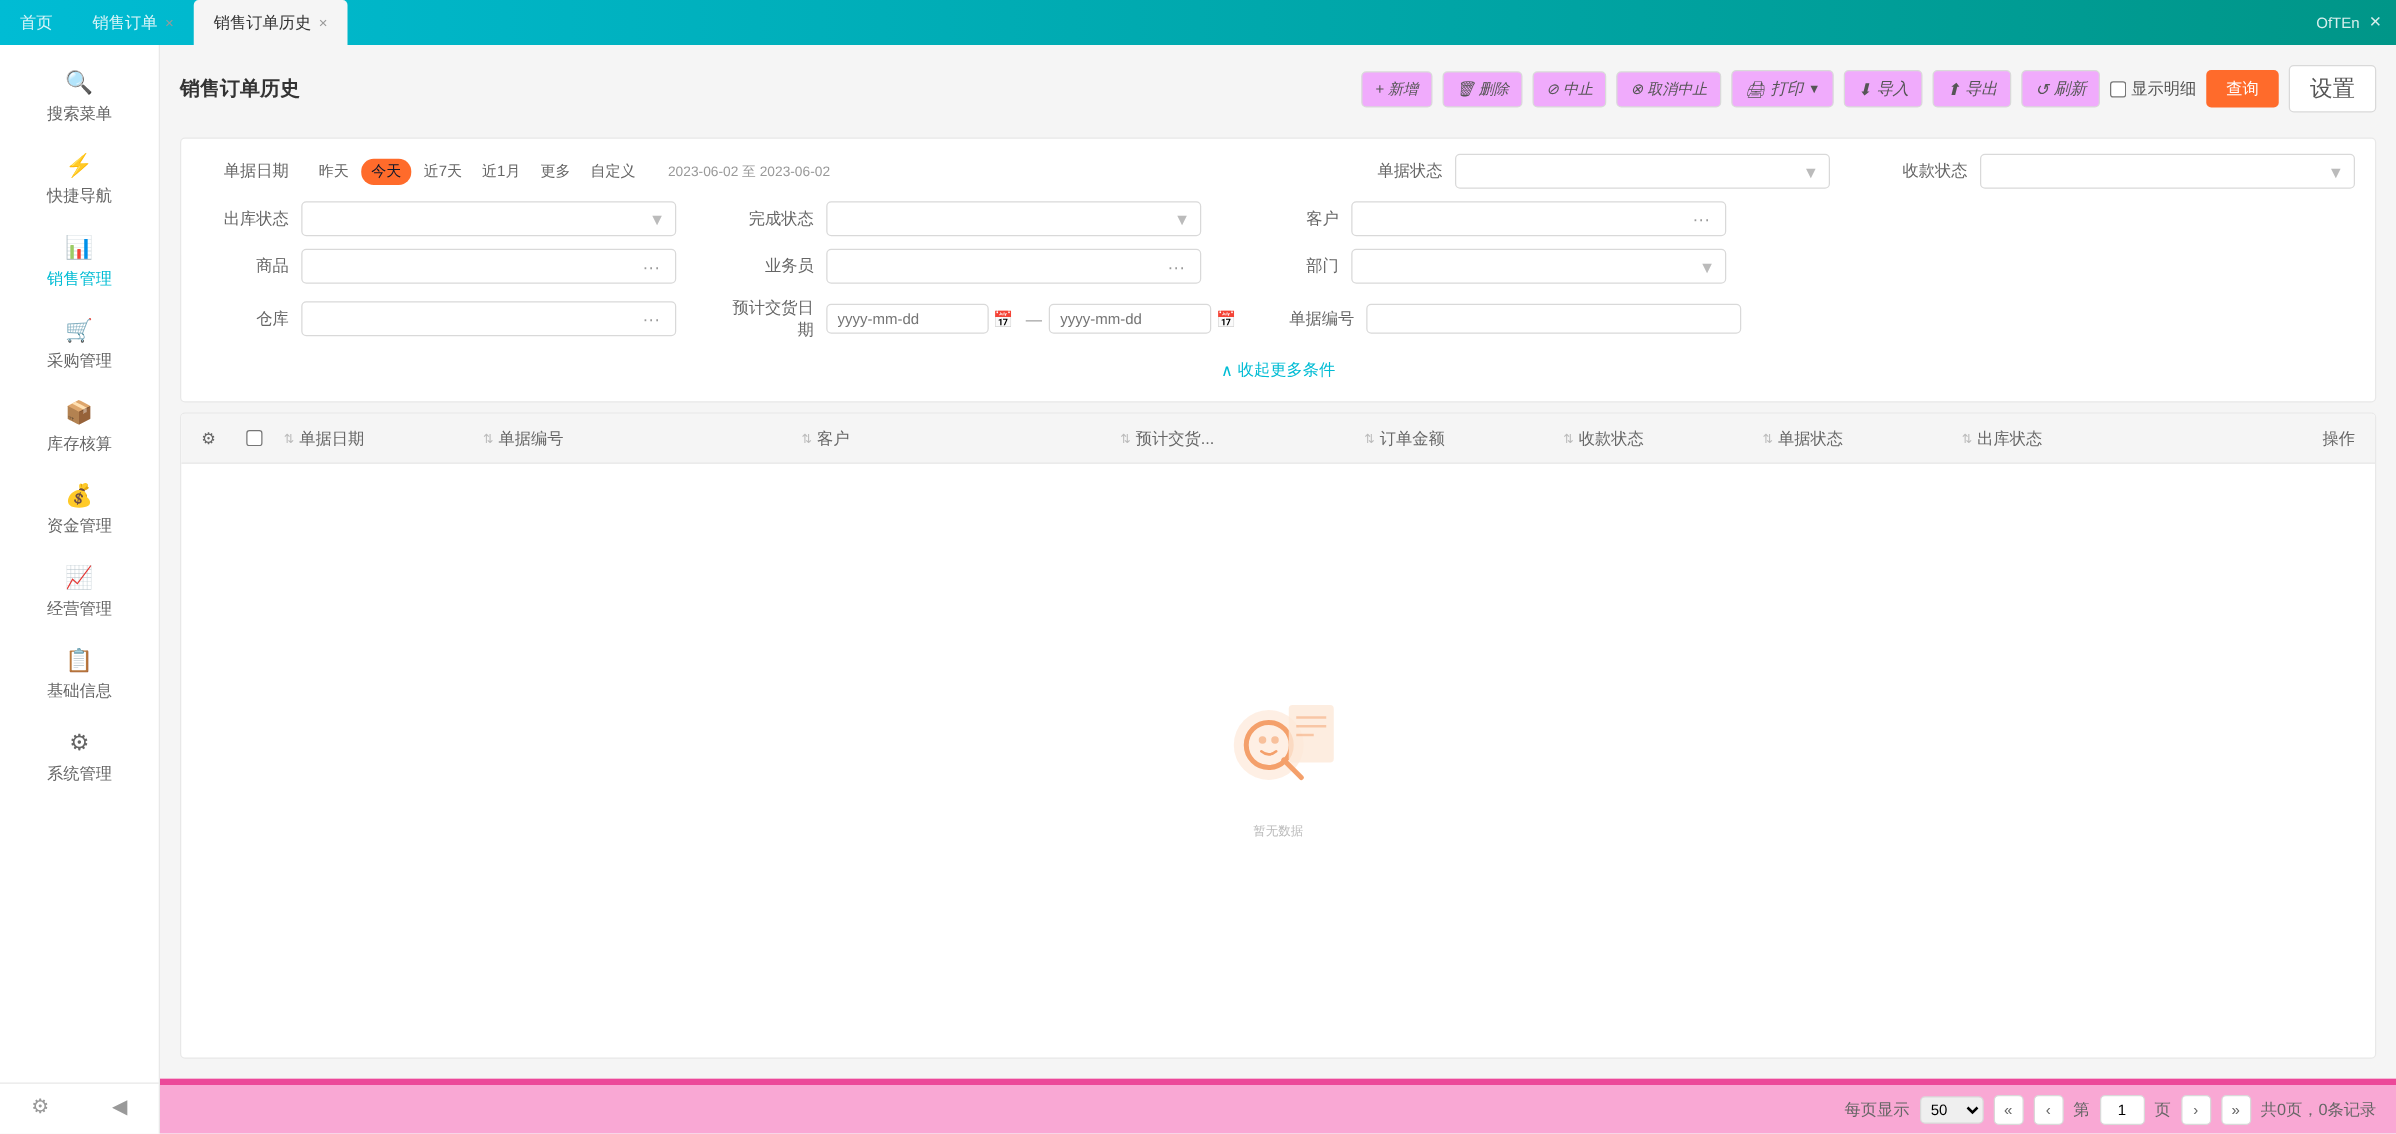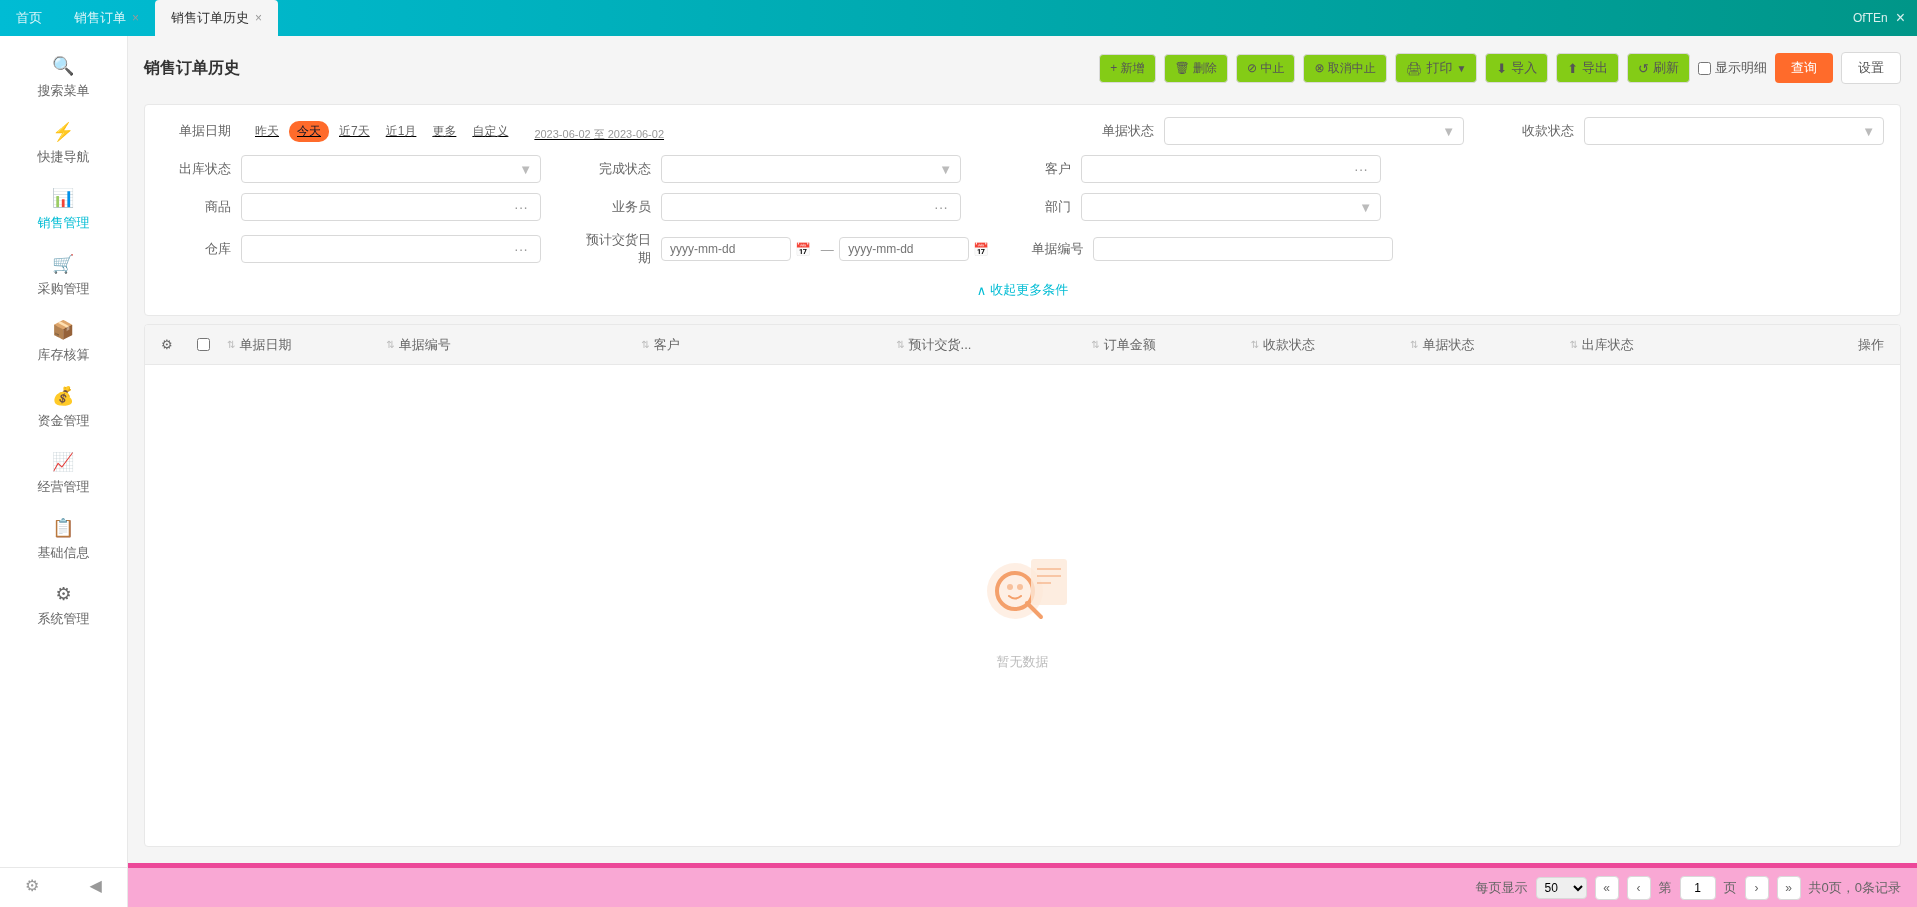--- a/index.html
+++ b/index.html
@@ -132,43 +132,44 @@
       gap: 8px;
       margin-bottom: 8px;
     }
     .btn {
       display: flex;
       align-items: center;
       gap: 4px;
       padding: 5px 10px;
       border: 1px solid #d9d9d9;
       border-radius: 4px;
-      background: #84cc16;
+      background: #f0abfc;
       cursor: pointer;
       font-size: 12px;
       color: #555;
       white-space: nowrap;
+      font-style: italic;
     }
     .btn-primary {
       background: #ff6b2b;
       color: #fff;
       border: none;
       padding: 6px 16px;
       border-radius: 4px;
       cursor: pointer;
       font-size: 13px;
     }
     .btn-setting {
       background: #fff;
       color: #555;
       border: 1px solid #d9d9d9;
       padding: 6px 16px;
       border-radius: 4px;
       cursor: pointer;
-      font-size: 13px;
+      font-size: 18px;
     }
     .checkbox-label {
       display: flex;
       align-items: center;
       gap: 4px;
       font-size: 12px;
       color: #555;
       cursor: pointer;
     }
 
@@ -307,21 +308,21 @@
     .table-body {
       flex: 1;
       display: flex;
       align-items: center;
       justify-content: center;
       flex-direction: column;
       gap: 12px;
     }
     .empty-text {
       color: #bbb;
-      font-size: 13px;
+      font-size: 10px;
     }
 
     
     .pagination-bar {
       height: 44px;
       background: #f9a8d4;
       border-top: 5px solid #ec4899;
       display: flex;
       align-items: center;
       justify-content: flex-end;
@@ -464,21 +465,21 @@
           </label>
           <button class="btn-primary">查询</button>
           <button class="btn-setting">设置</button>
         </div>
       </div>
 
       <div class="filter-panel">
 
         <div class="filter-row">
           <span class="filter-label">单据日期</span>
-          <div style="display:flex; align-items:flex-end; flex:1;text-decoration:underline;">
+          <div style="display:flex; align-items:center; flex:1;">
             <div class="date-quick-btns">
               <button class="date-quick-btn">昨天</button>
               <button class="date-quick-btn active">今天</button>
               <button class="date-quick-btn">近7天</button>
               <button class="date-quick-btn">近1月</button>
               <button class="date-quick-btn">更多</button>
               <button class="date-quick-btn">自定义</button>
             </div>
             <span class="date-range-display">2023-06-02 至 2023-06-02</span>
           </div>

